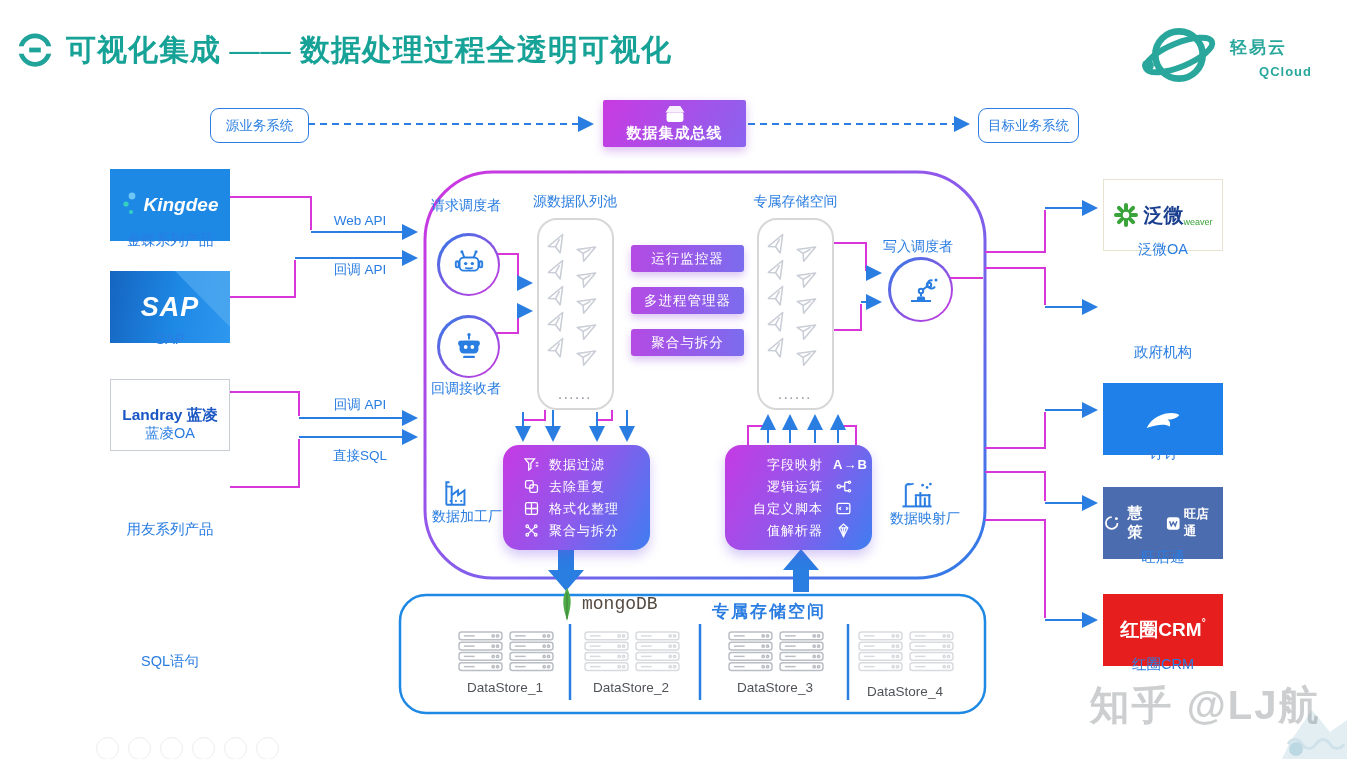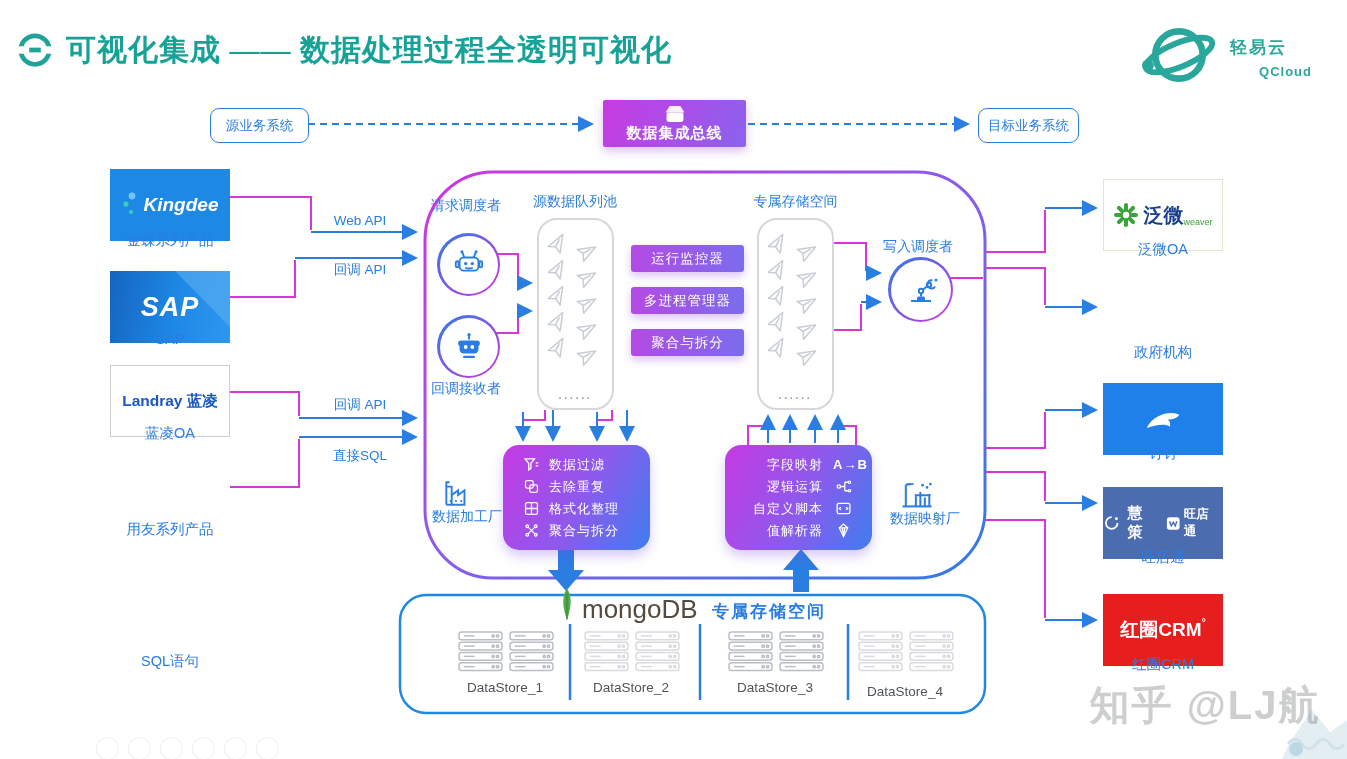--- a/index.html
+++ b/index.html
@@ -70,21 +70,21 @@
   .pbox{background:linear-gradient(118deg,#c63ae3,#8a5bec 55%,#3f7df0);border-radius:16px;
         box-shadow:0 6px 12px rgba(120,80,230,.3);display:flex;flex-direction:column;
         justify-content:center;gap:4px;padding:6px 0;box-sizing:border-box;}
   .prow{display:flex;align-items:center;color:#fff;font-size:13px;letter-spacing:1px;}
   .prow .ic{width:17px;height:17px;margin:0 9px 0 20px;flex:0 0 auto;stroke:#fff;fill:none;stroke-width:1.5;}
   .mrow{display:flex;align-items:center;justify-content:flex-start;color:#fff;font-size:13px;letter-spacing:1px;}
   .mrow .lbl{width:76px;text-align:right;margin-left:22px;}
   .mrow .ic{width:17px;height:17px;margin-left:12px;stroke:#fff;fill:none;stroke-width:1.5;}
   .mrow .badge{margin-left:10px;font-weight:bold;font-size:13px;}
   
-  .mongo-word{font-family:Liberation Sans, sans-serif;font-size:26px;color:#554a40;font-weight:500;}
+  .mongo-word{font-family:Liberation Mono, monospace;font-size:18px;color:#554a40;font-weight:500;}
   .storage-title{color:#2a7de1;font-weight:bold;font-size:17px;letter-spacing:2px;}
   .ds-group{display:flex;gap:6px;}
   .ds-label{color:#4f5358;font-size:13.5px;text-align:center;}
   .dim{opacity:.55;}
   .server{stroke:#b9bdc4;fill:none;stroke-width:1.5;}
   
   .watermark{color:rgba(120,125,130,.38);font-size:40px;font-weight:bold;letter-spacing:2px;}
   .ghost{width:21px;height:21px;border:1.5px solid #ededed;border-radius:50%;}
   .ghost-row{display:flex;gap:9px;align-items:center;}
 </style>
@@ -249,21 +249,21 @@
     </svg>
     <span class="kingdee-text">Kingdee</span>
   </div>
   <div class="abs sys-label" style="left:95px;top:231px;z-index:2">金蝶系列产品</div>
 
   <div class="abs sys-box sap" style="left:110px;top:271px;z-index:2">
     <span class="sap-text">SAP</span>
   </div>
   <div class="abs sys-label" style="left:95px;top:331px;z-index:2">SAP</div>
 
-  <div class="abs sys-box landray" style="left:110px;top:365px;z-index:2">
+  <div class="abs sys-box landray" style="left:110px;top:379px;z-index:2">
     <span class="landray-text">Landray 蓝凌</span>
   </div>
   <div class="abs sys-label" style="left:95px;top:424px;z-index:2">蓝凌OA</div>
 
   <div class="abs sys-label" style="left:95px;top:520px;z-index:2">用友系列产品</div>
 
   <div class="abs sys-label" style="left:95px;top:652px;z-index:2">SQL语句</div>
 
   <div class="abs api-label" style="left:310px;top:213px;z-index:2">Web API</div>
   <div class="abs api-label" style="left:310px;top:261px;z-index:2">回调 API</div>

